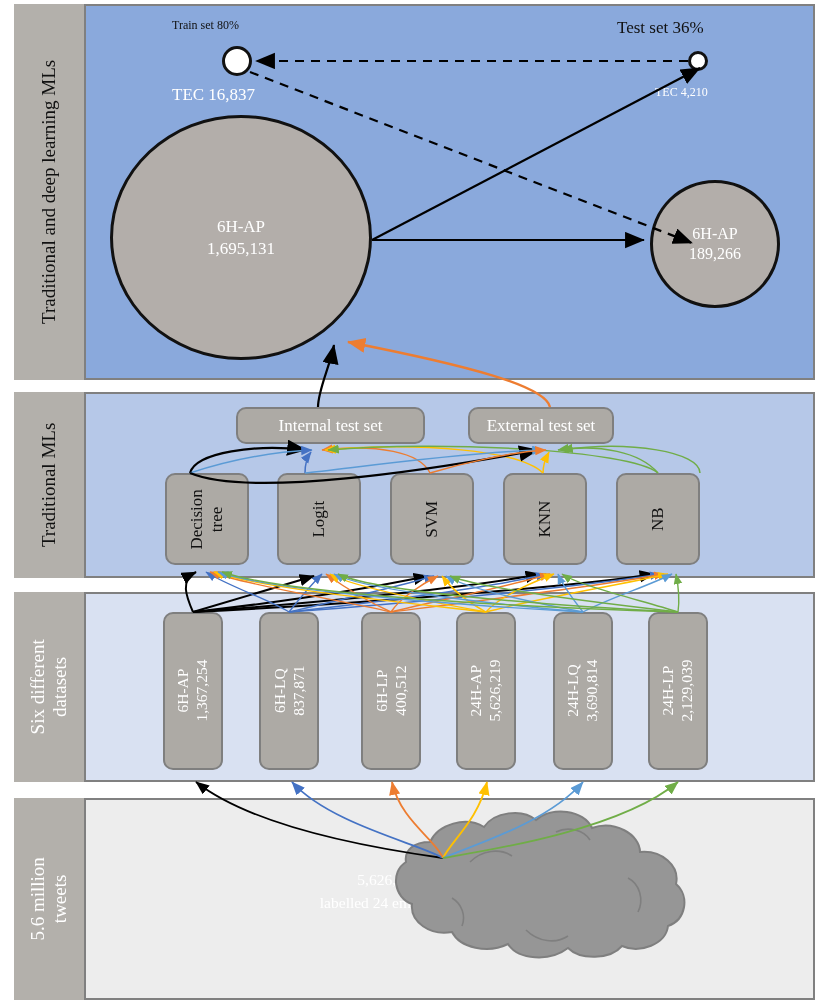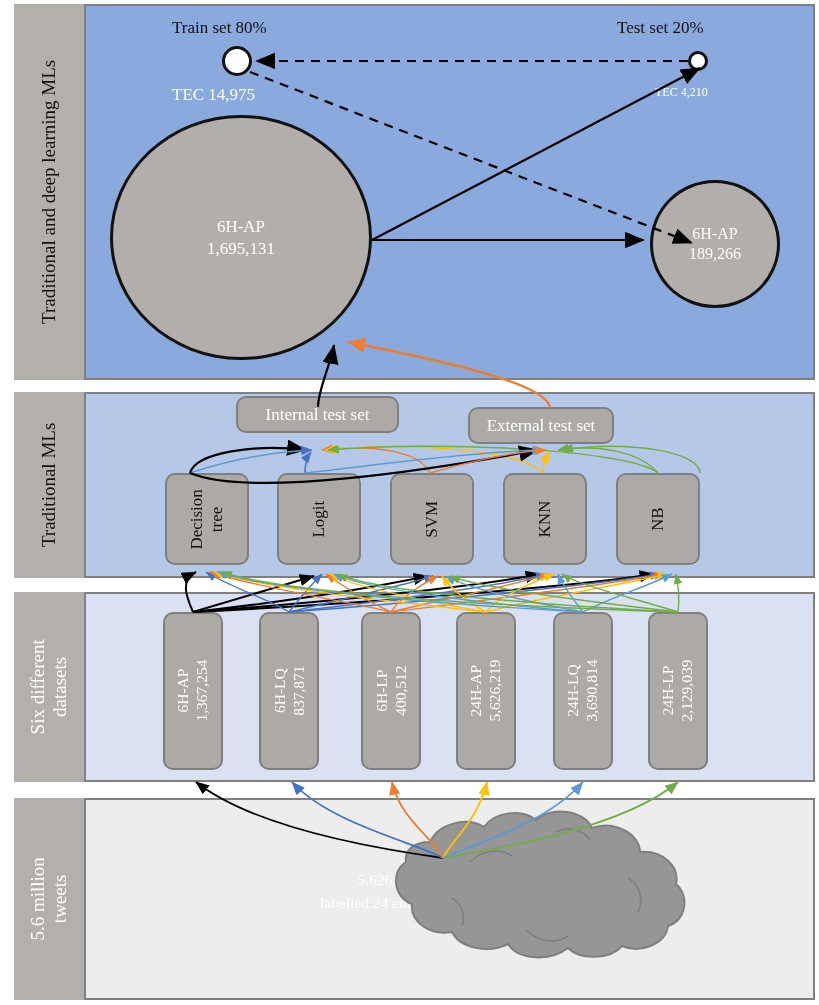--- a/index.html
+++ b/index.html
@@ -41,45 +41,45 @@
 </head>
 <body>
 
 <div id="page">
 
   <div class="band" style="left:14px;top:4px;width:801px;height:376px;background:#8aa9dc;"></div>
   <div class="band-label" style="left:14px;top:4px;width:72px;height:376px;">
     <div class="vtxt lbl-dark" style="font-size:19px;">Traditional and deep learning MLs</div>
   </div>
 
-  <div class="caption lbl-dark" style="left:172px;top:18px;font-size:17px;">Train set 80%</div>
-  <div class="caption lbl-dark" style="left:617px;top:18px;font-size:17px;">Test set 20%</div>
+  <div class="caption lbl-dark" style="left:172px;top:18px;font-size:12px;">Train set 80%</div>
+  <div class="caption lbl-dark" style="left:617px;top:18px;font-size:17px;">Test set 36%</div>
 
   <div class="node dot" style="left:222px;top:46px;width:30px;height:30px;"></div>
   <div class="node dot" style="left:688px;top:51px;width:20px;height:20px;"></div>
 
-  <div class="caption lbl-light" style="left:172px;top:85px;font-size:17px;">TEC 14,975</div>
+  <div class="caption lbl-light" style="left:172px;top:85px;font-size:17px;">TEC 16,837</div>
   <div class="caption lbl-light" style="left:655px;top:85px;font-size:12px;">TEC 4,210</div>
 
   <div class="node ellipse" style="left:110px;top:115px;width:262px;height:245px;font-size:17px;">
     <div>6H-AP</div>
     <div>1,695,131</div>
   </div>
 
   <div class="node ellipse" style="left:650px;top:180px;width:130px;height:128px;font-size:16px;">
     <div>6H-AP</div>
     <div>189,266</div>
   </div>
 
   <div class="band" style="left:14px;top:392px;width:801px;height:186px;background:#b6c8e8;"></div>
   <div class="band-label" style="left:14px;top:392px;width:72px;height:186px;">
     <div class="vtxt lbl-dark" style="font-size:19px;">Traditional MLs</div>
   </div>
 
-  <div class="node rbox testset" style="left:236px;top:396px;width:163px;height:37px;">
+  <div class="node rbox testset" style="left:236px;top:407px;width:189px;height:37px;">
     <span>Internal test set</span>
   </div>
   <div class="node rbox testset" style="left:468px;top:407px;width:146px;height:37px;">
     <span>External test set</span>
   </div>
 
   <div class="node rbox algo" style="left:165px;top:473px;width:84px;height:92px;">
     <div class="vtxt">
       <div>Decision</div>
       <div>tree</div>

